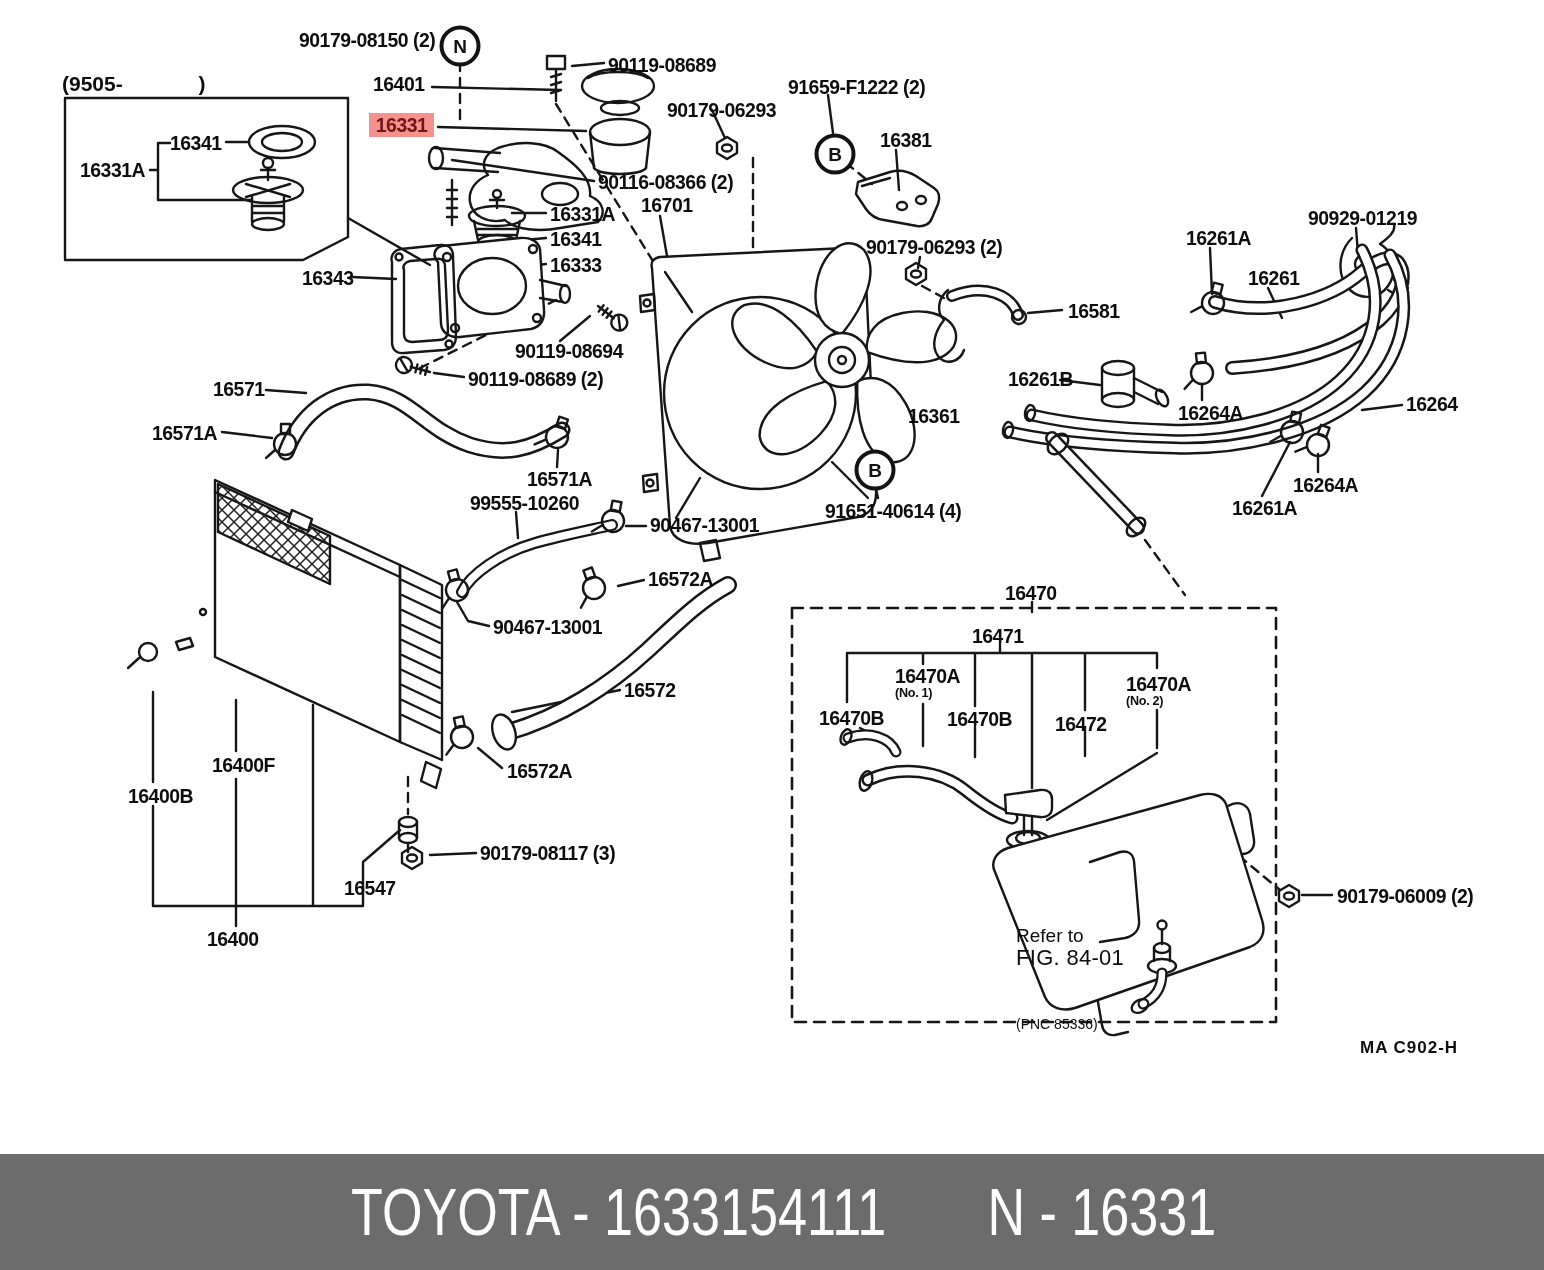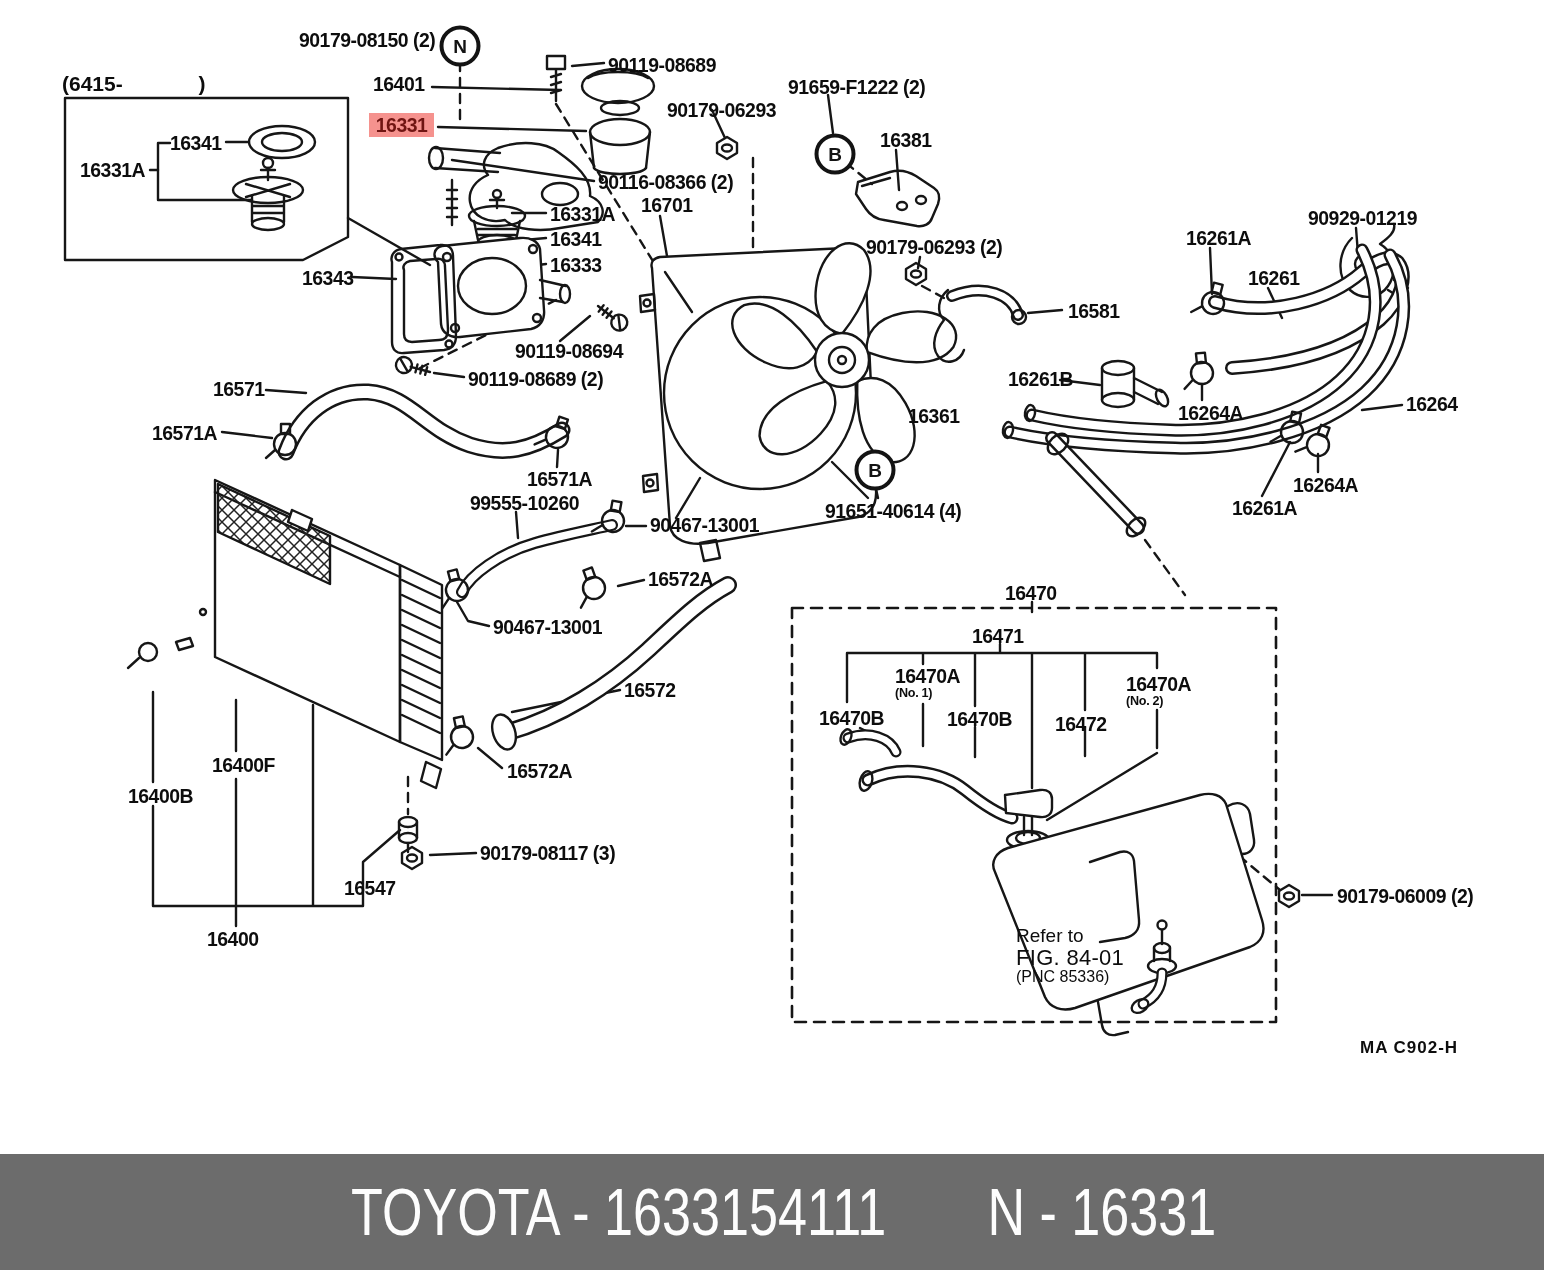--- a/index.html
+++ b/index.html
@@ -15,21 +15,21 @@
           transform:scaleX(0.97);transform-origin:left top;}
   .plabel.hl{background:var(--hl-bg,#f5928e);color:var(--hl-tx,#701512);padding:2px 7px;}
   .plabel .sub{font-size:13px;letter-spacing:-0.3px;margin-top:0px;}
   .callout{position:absolute;width:33px;height:33px;border:4px solid #131313;border-radius:50%;
            background:#fff;display:flex;align-items:center;justify-content:center;
            font-size:19px;font-weight:700;color:#131313;transform:translate(-50%,-50%);}
   .note{position:absolute;left:62px;top:72px;font-size:21px;font-weight:700;color:#0d0d0d;white-space:pre;}
   .refer{position:absolute;left:1016px;top:926px;font-weight:400;color:#0d0d0d;line-height:1.05;}
   .refer .l1{font-size:19px;}
   .refer .l2{font-size:22px;letter-spacing:.3px;}
-  .refer .l3{font-size:16px;}
+  .refer .l3{font-size:14px;margin-top:48px;}
   .plate{position:absolute;left:1360px;top:1038px;font-size:17px;font-weight:700;
          letter-spacing:1px;color:#0d0d0d;}
   .footer{position:absolute;left:0;right:0;bottom:0;height:116px;background:var(--ft-bg,#6c6c6c);
           display:flex;align-items:center;justify-content:center;padding-left:24px;}
   .footer-inner{display:flex;gap:128px;color:var(--ft-tx,#fdfdfd);font-size:66px;font-weight:400;
           white-space:nowrap;transform:scaleX(0.79);transform-origin:center;}
 </style>
 </head>
 <body>
 
@@ -361,21 +361,21 @@
       <div class="plabel" style="left: 819px; top: 708px;">16470B</div>
       <div class="plabel" style="left: 947px; top: 709px;">16470B</div>
       <div class="plabel" style="left: 1055px; top: 714px;">16472</div>
       <div class="plabel" style="left: 1126px; top: 674px;">16470A<div class="sub">(No. 2)</div></div>
       <div class="plabel" style="left: 1337px; top: 886px;">90179-06009 (2)</div>
       <div class="callout" style="left: 460px; top: 46px;">N</div>
       <div class="callout" style="left: 835px; top: 154px;">B</div>
       <div class="callout" style="left: 875px; top: 470px;">B</div>
     </div>
 
-  <div class="note">(6415-             )</div>
+  <div class="note">(9505-             )</div>
 
   <div class="refer">
     <div class="l1">Refer to</div>
     <div class="l2">FIG. 84-01</div>
     <div class="l3">(PNC 85336)</div>
   </div>
 
   <div class="plate">MA  C902-H</div>
 
   <div class="footer">

